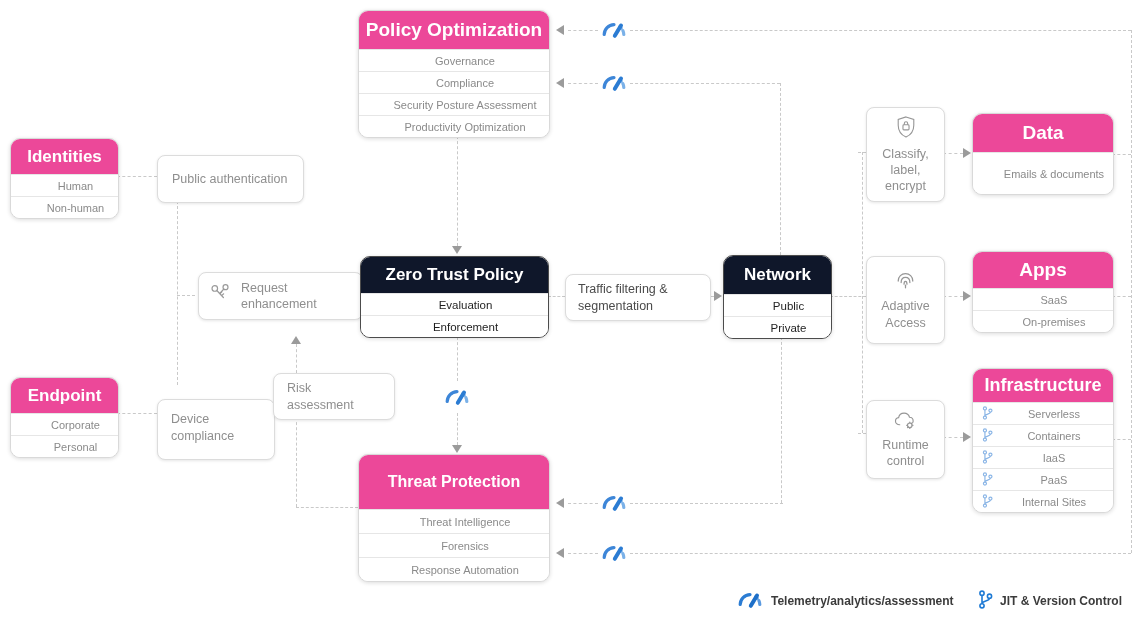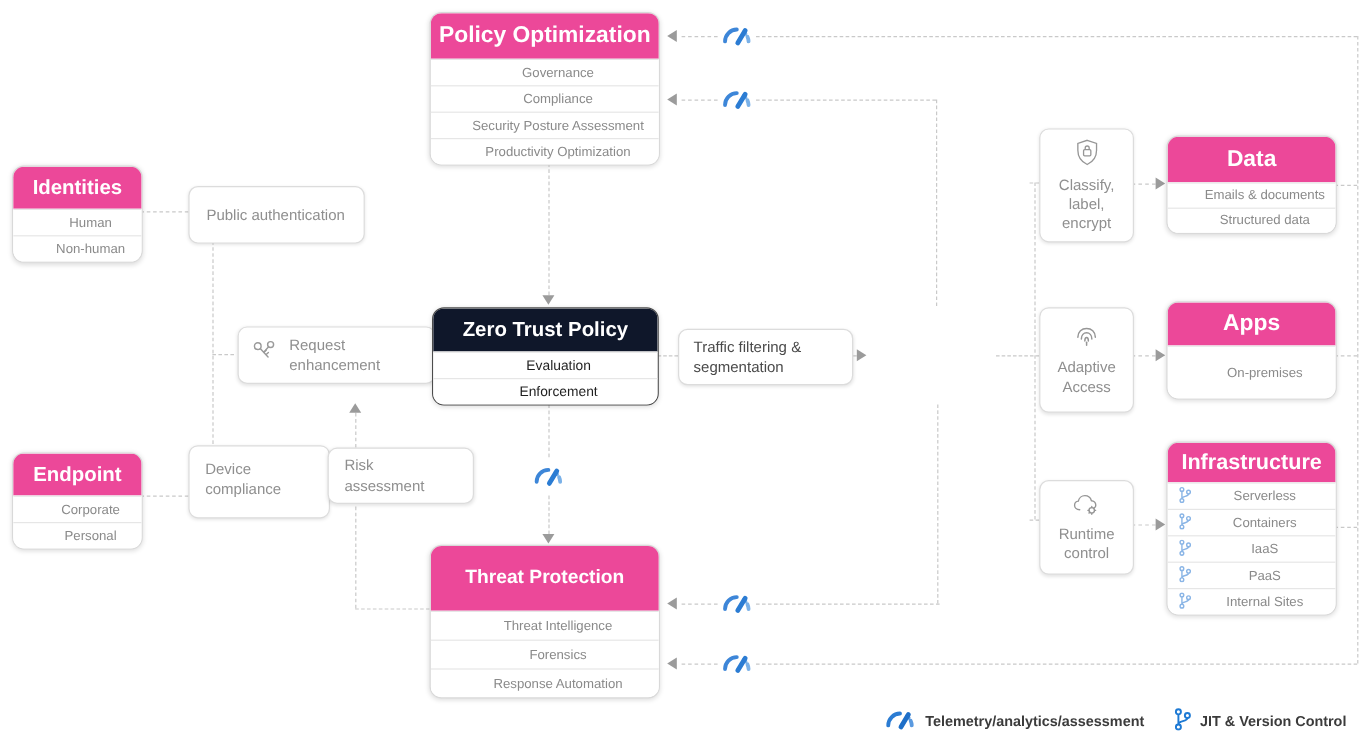--- a/index.html
+++ b/index.html
@@ -148,38 +148,43 @@
   <div class="pnode" style="left:198px;top:272px;width:137px;height:46px;padding:0 16px 0 10px;gap:6px">
     <span class="node-ic"><svg width="26" height="24" viewBox="0 0 28 26" fill="none" stroke="#9a9a9a" stroke-width="1.3" stroke-linecap="round">
           <circle cx="6.2" cy="7" r="3"></circle>
           <path d="M8.4 9.2 L15.5 16.8 M13.6 14.8 l2.2 -2 M11.6 12.7 l2.2 -2"></path>
           <circle cx="17.8" cy="5.6" r="2.7"></circle>
           <path d="M16 7.6 L11.8 12.2"></path>
         </svg></span>
     <span style="width:86px">Request enhancement</span>
   </div>
 
-  <div class="pnode" style="left:157px;top:371px;width:103px;height:55px;padding:0 0 4px 13px">
+  <div class="pnode" style="left:157px;top:399px;width:103px;height:55px;padding:0 0 4px 13px">
     <span style="width:80px">Device compliance</span>
   </div>
 
   <div class="pnode" style="left:273px;top:373px;width:107px;height:45px;padding:0 0 0 13px">
     <span style="width:84px">Risk assessment</span>
   </div>
 
   <div class="card dark" style="left:360px;top:256px;width:187px;height:80px">
     <div class="card-header hdr-bright" style="height:36px;font-size:17px">Zero Trust Policy</div>
     <div class="card-row darktxt">Evaluation</div>
     <div class="card-row darktxt">Enforcement</div>
   </div>
 
   <div class="pnode" style="left:565px;top:274px;width:132px;height:45px;padding:0 0 0 12px;color:#4a4a4a">
     <span style="width:112px">Traffic filtering &amp; segmentation</span>
   </div>
 
+  <div class="card dark" style="left:723px;top:255px;width:107px;height:82px">
+    <div class="card-header hdr-bright" style="height:38px;font-size:17px">Network</div>
+    <div class="card-row darktxt">Public</div>
+    <div class="card-row darktxt">Private</div>
+  </div>
 
   <div class="card" style="left:358px;top:454px;width:190px;height:126px">
     <div class="card-header hdr-light" style="height:54px;font-size:16px">Threat Protection</div>
     <div class="card-row">Threat Intelligence</div>
     <div class="card-row">Forensics</div>
     <div class="card-row">Response Automation</div>
   </div>
 
   <div class="pnode center" style="left:866px;top:107px;width:77px;height:93px">
     <span style="margin-bottom:3px"><svg width="22" height="24" viewBox="0 0 24 26" fill="none" stroke="#969696" stroke-width="1.2">
@@ -205,25 +210,25 @@
           <path d="M7 15.5 C4 15.5 2.5 13.6 2.5 11.6 C2.5 9.7 3.9 8.2 5.8 8 C6.3 5.2 8.7 3.2 11.5 3.2 C14.2 3.2 16.5 5 17.2 7.6 C19.3 7.7 21 9.4 21 11.4 C21 12 20.9 12.6 20.6 13.1"></path>
           <circle cx="17.5" cy="16" r="2.4"></circle>
           <path d="M17.5 12.6 v1 M17.5 18.4 v1 M20.9 16 h-1 M15.1 16 h-1 M19.9 13.6 l-.8 .8 M15.9 17.6 l-.8 .8"></path>
         </svg></span>
     <span style="width:60px">Runtime control</span>
   </div>
 
   <div class="card" style="left:972px;top:113px;width:140px;height:80px">
     <div class="card-header hdr-light" style="height:38px;font-size:19px">Data</div>
     <div class="card-row">Emails &amp; documents</div>
-    <div class="card-row">Structured data</div>
   </div>
 
   <div class="card" style="left:972px;top:251px;width:140px;height:80px">
     <div class="card-header hdr-light" style="height:36px;font-size:19px">Apps</div>
+    <div class="card-row">SaaS</div>
     <div class="card-row">On-premises</div>
   </div>
 
   <div class="card" style="left:972px;top:368px;width:140px;height:143px">
     <div class="card-header hdr-light" style="height:33px;font-size:18px">Infrastructure</div>
     <div class="card-row">
         <span class="inf-ic"><svg width="11" height="14" viewBox="0 0 15 19" fill="none" stroke="#8ab5e6" stroke-width="1.6">
             <circle cx="4" cy="3.2" r="2.1"></circle>
             <circle cx="4" cy="15.8" r="2.1"></circle>
             <circle cx="11.5" cy="6.2" r="2.1"></circle>

